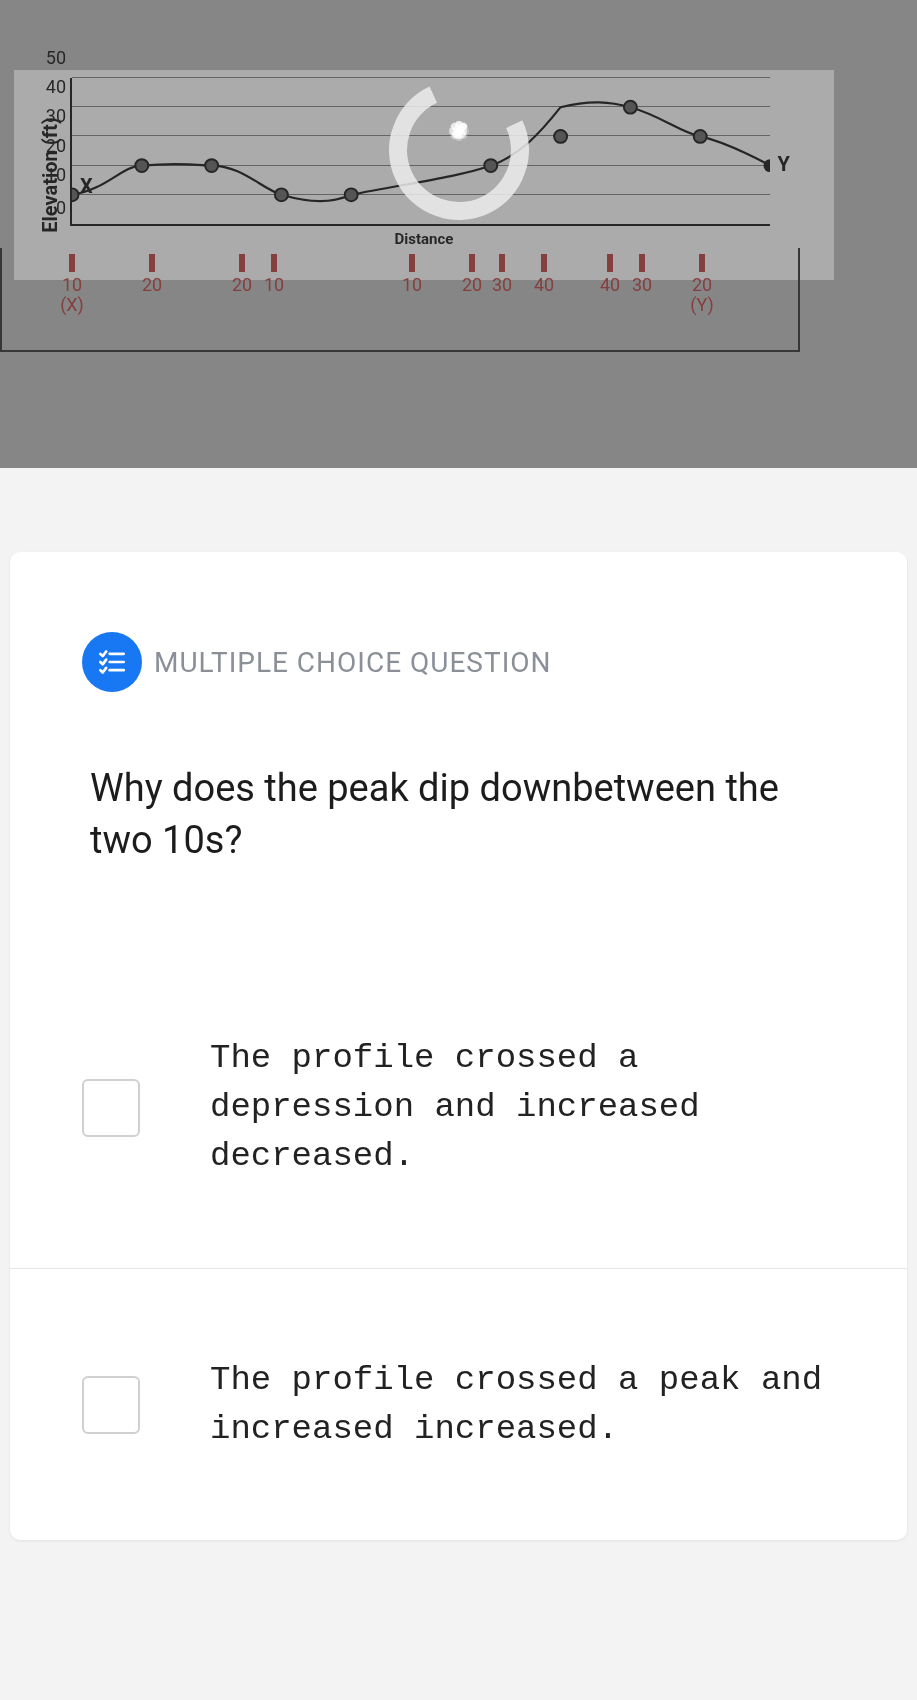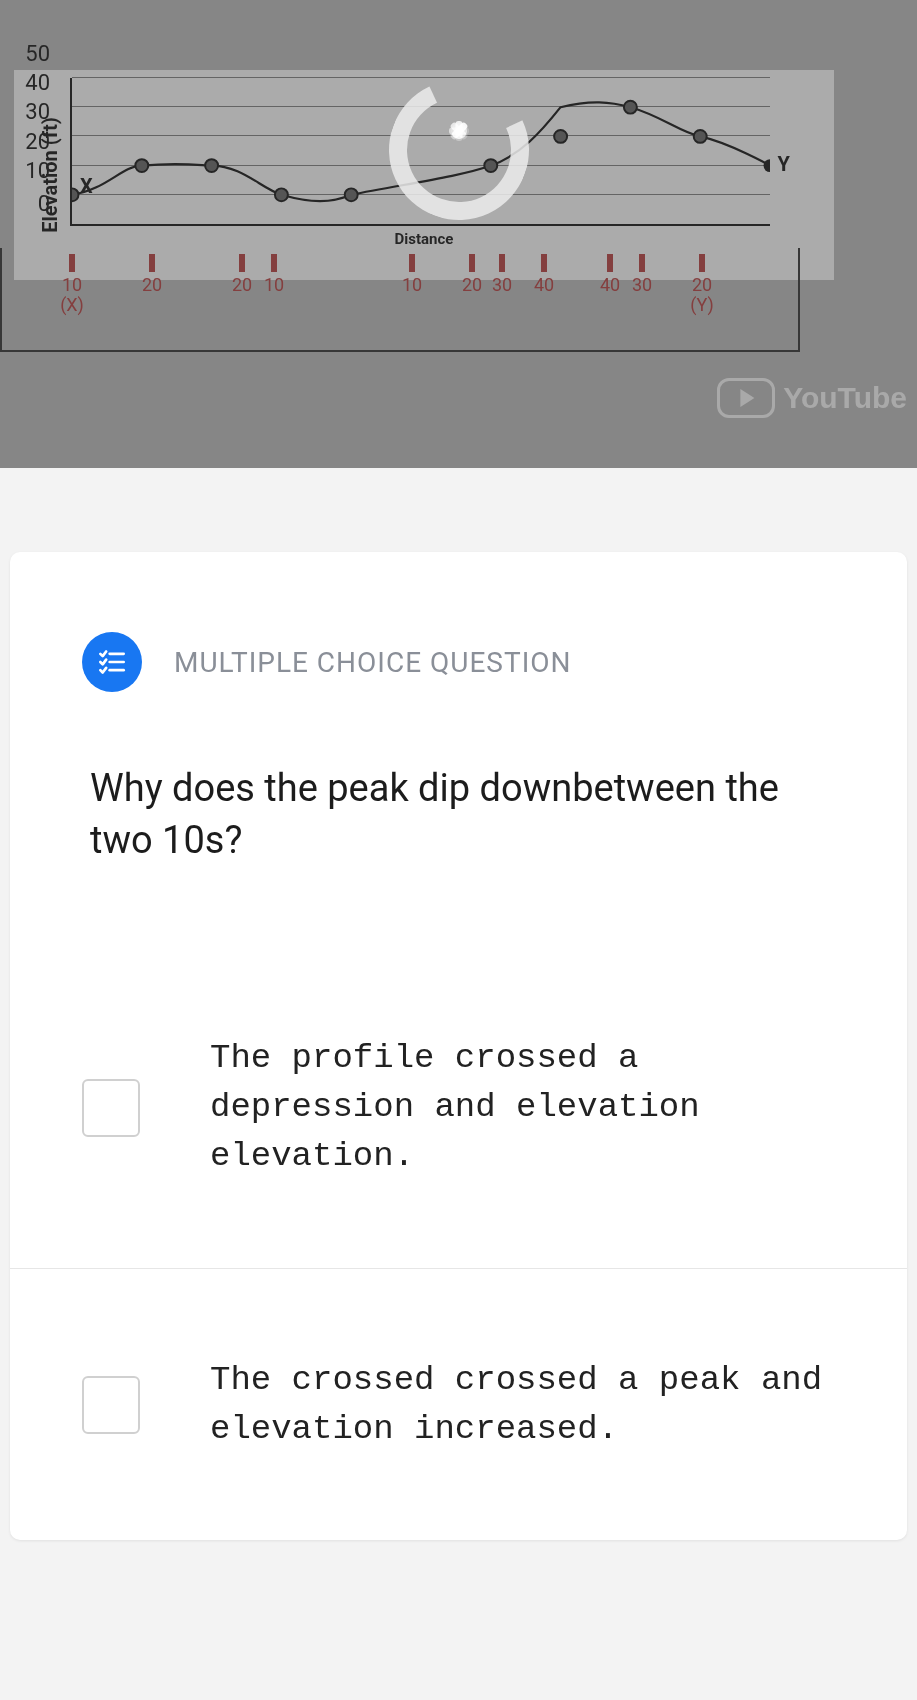--- a/index.html
+++ b/index.html
@@ -34,21 +34,21 @@
     white-space: nowrap;
   }
   .chart-plot {
     position: absolute;
     left: 56px; top: 8px;
     width: 700px; height: 148px;
     border-left: 2px solid #000;
     border-bottom: 2px solid #000;
   }
   .grid-line { position: absolute; left: 0; width: 100%; border-top: 1.5px solid #777; }
-  .ytick { position: absolute; right: 100%; margin-right: 22px; font-size: 22px; color: #000; transform: translateY(-50%); }
+  .ytick { position: absolute; right: 100%; margin-right: 6px; font-size: 18px; color: #000; transform: translateY(-50%); }
   .xaxis-label {
     position: absolute; left: 50%; top: 160px; transform: translateX(-50%);
     font-size: 15px; color: #000; font-weight: 700;
   }
   .profile-svg {
     position: absolute; left: 0; top: 0; width: 100%; height: 100%;
   }
   .point-label { position: absolute; font-weight: 700; font-size: 20px; color: #000; }
 
   .tick-row {
@@ -115,21 +115,21 @@
   
   .below-video { background: #f3f3f3; padding-top: 84px; }
   .card {
     margin: 0 10px;
     background: #fff;
     border-radius: 10px;
     box-shadow: 0 1px 3px rgba(0,0,0,0.08);
     overflow: hidden;
   }
   .card-header {
-    display: flex; align-items: center; gap: 32px;
+    display: flex; align-items: center; gap: 12px;
     padding: 80px 72px 30px 72px;
   }
   .mc-badge {
     width: 60px; height: 60px; border-radius: 50%;
     background: #1877f2;
     display: flex; align-items: center; justify-content: center;
     flex-shrink: 0;
   }
   .mc-badge svg { width: 28px; height: 28px; }
   .mc-label {
@@ -229,24 +229,20 @@
     <div class="tick-label" style="left:608px">40</div>
 
     <div class="tick-mark" style="left:640px"></div>
     <div class="tick-label" style="left:640px">30</div>
 
     <div class="tick-mark" style="left:700px"></div>
     <div class="tick-label" style="left:700px">20</div>
     <div class="tick-sublabel" style="left:700px">(Y)</div>
   </div>
 
-  <div class="youtube-badge">
-    <span class="youtube-play"></span>
-    <span>YouTube</span>
-  </div>
 
   <div class="overlay-dim"></div>
 
   <div class="spinner">
     <div class="spinner-ring"></div>
     <div class="spinner-spokes">
       <div class="spoke" style="transform:translate(-50%,-50%) rotate(0deg)   translateY(-18px); opacity:.35"></div>
       <div class="spoke" style="transform:translate(-50%,-50%) rotate(45deg)  translateY(-18px); opacity:.50"></div>
       <div class="spoke" style="transform:translate(-50%,-50%) rotate(90deg)  translateY(-18px); opacity:.65"></div>
       <div class="spoke" style="transform:translate(-50%,-50%) rotate(135deg) translateY(-18px); opacity:.80"></div>
@@ -272,22 +268,22 @@
         </svg>
       </div>
       <div class="mc-label">MULTIPLE CHOICE QUESTION</div>
     </div>
 
     <div class="question-text">Why does the peak dip downbetween the two 10s?</div>
 
     <div class="options-wrap">
       <div class="option">
         <div class="checkbox"></div>
-        <div class="option-text">The profile crossed a depression and elevation elevation.</div>
+        <div class="option-text">The profile crossed a depression and increased decreased.</div>
       </div>
       <div class="options-divider"></div>
       <div class="option">
         <div class="checkbox"></div>
-        <div class="option-text">The crossed crossed a peak and elevation increased.</div>
+        <div class="option-text">The profile crossed a peak and increased increased.</div>
       </div>
     </div>
   </div>
 </div>
 
 </body></html>

